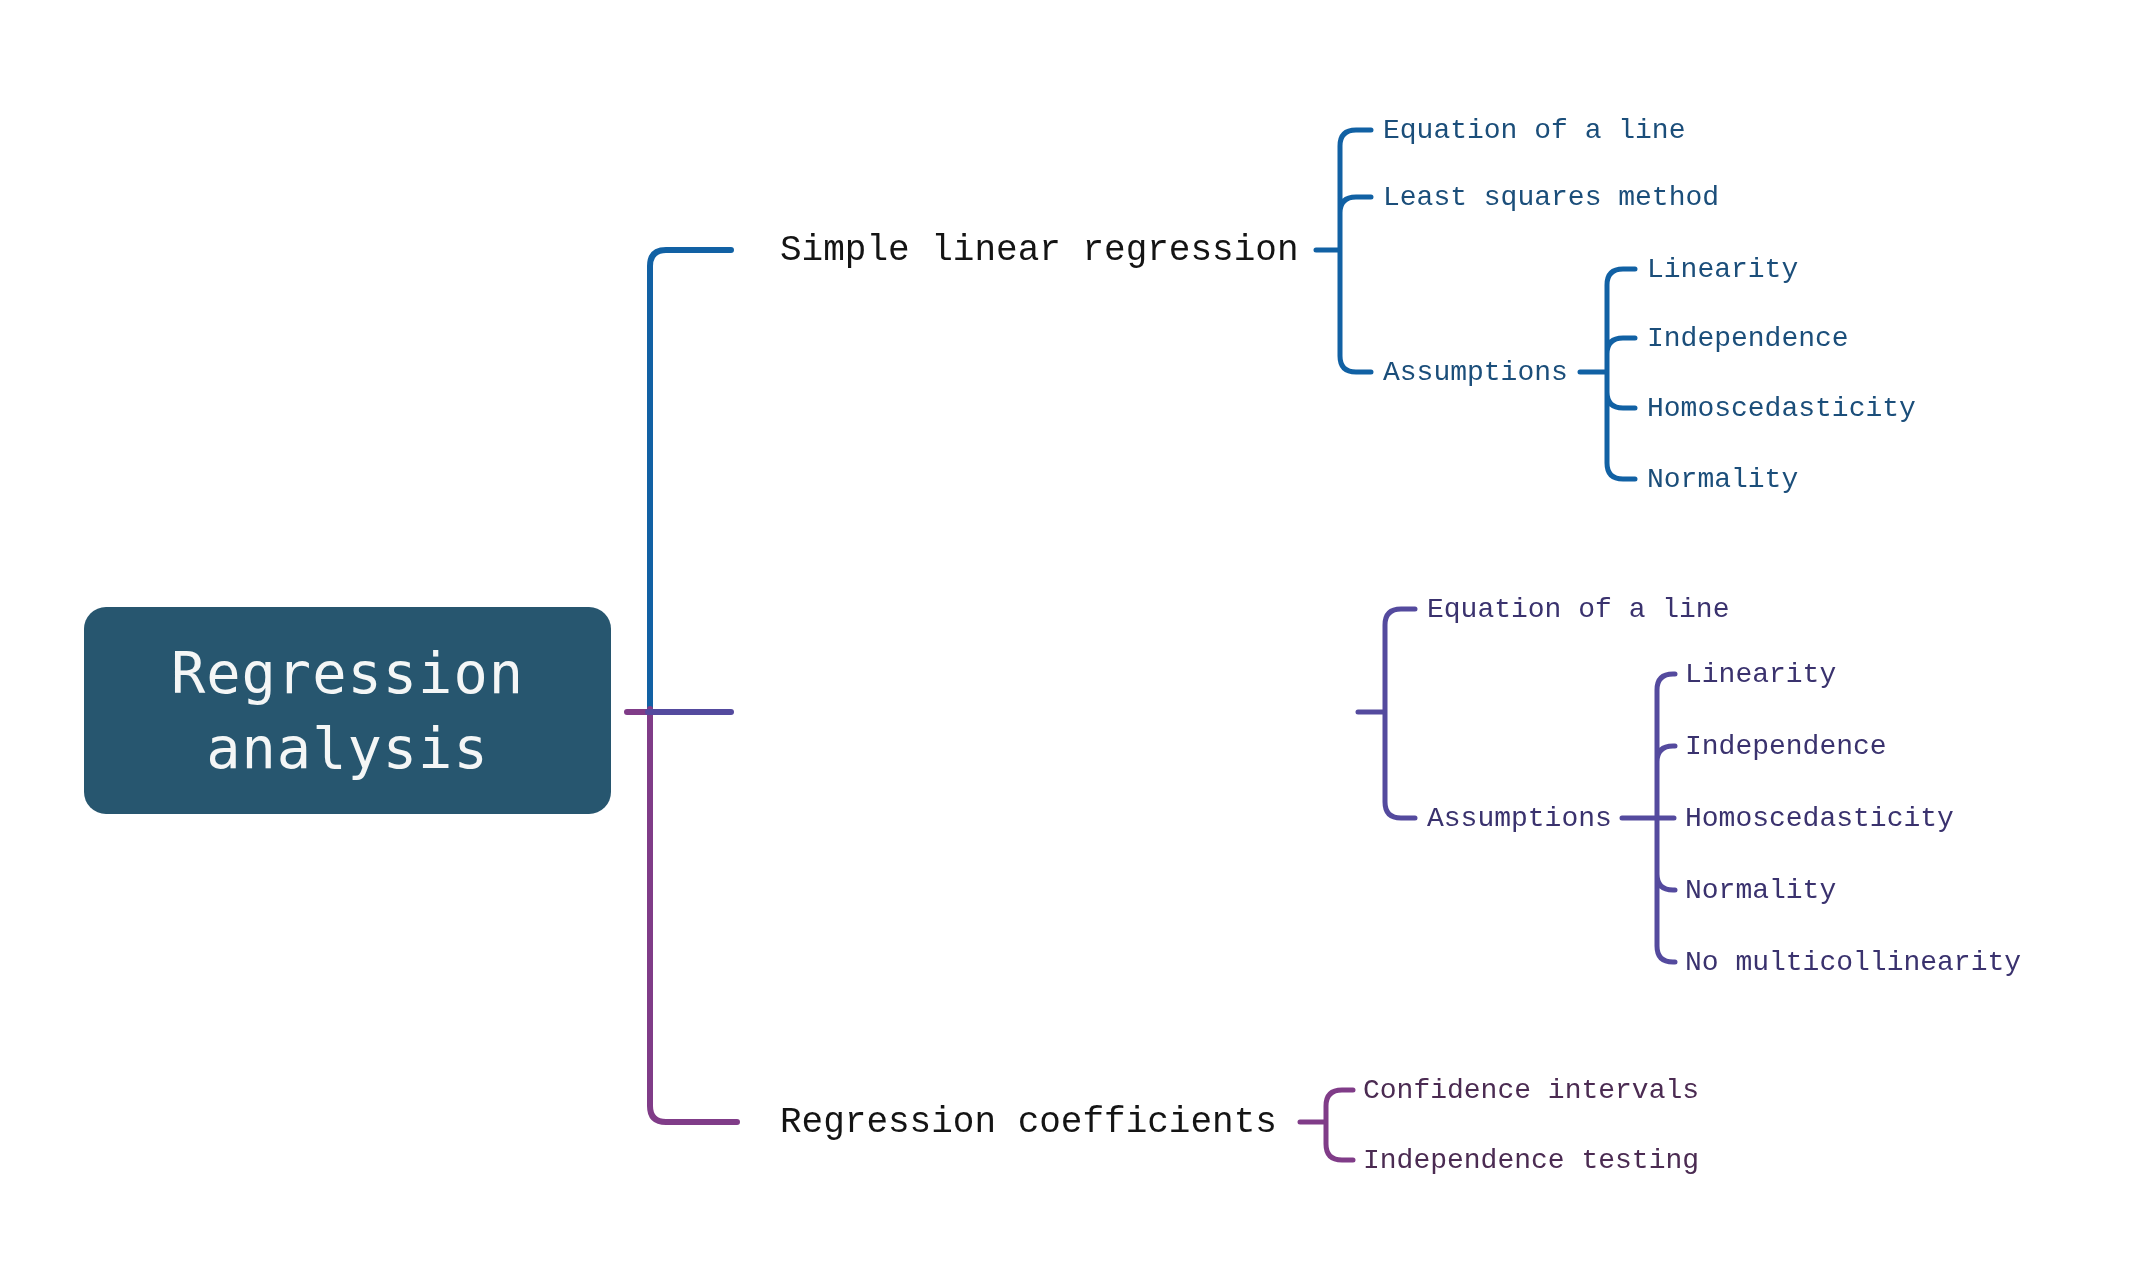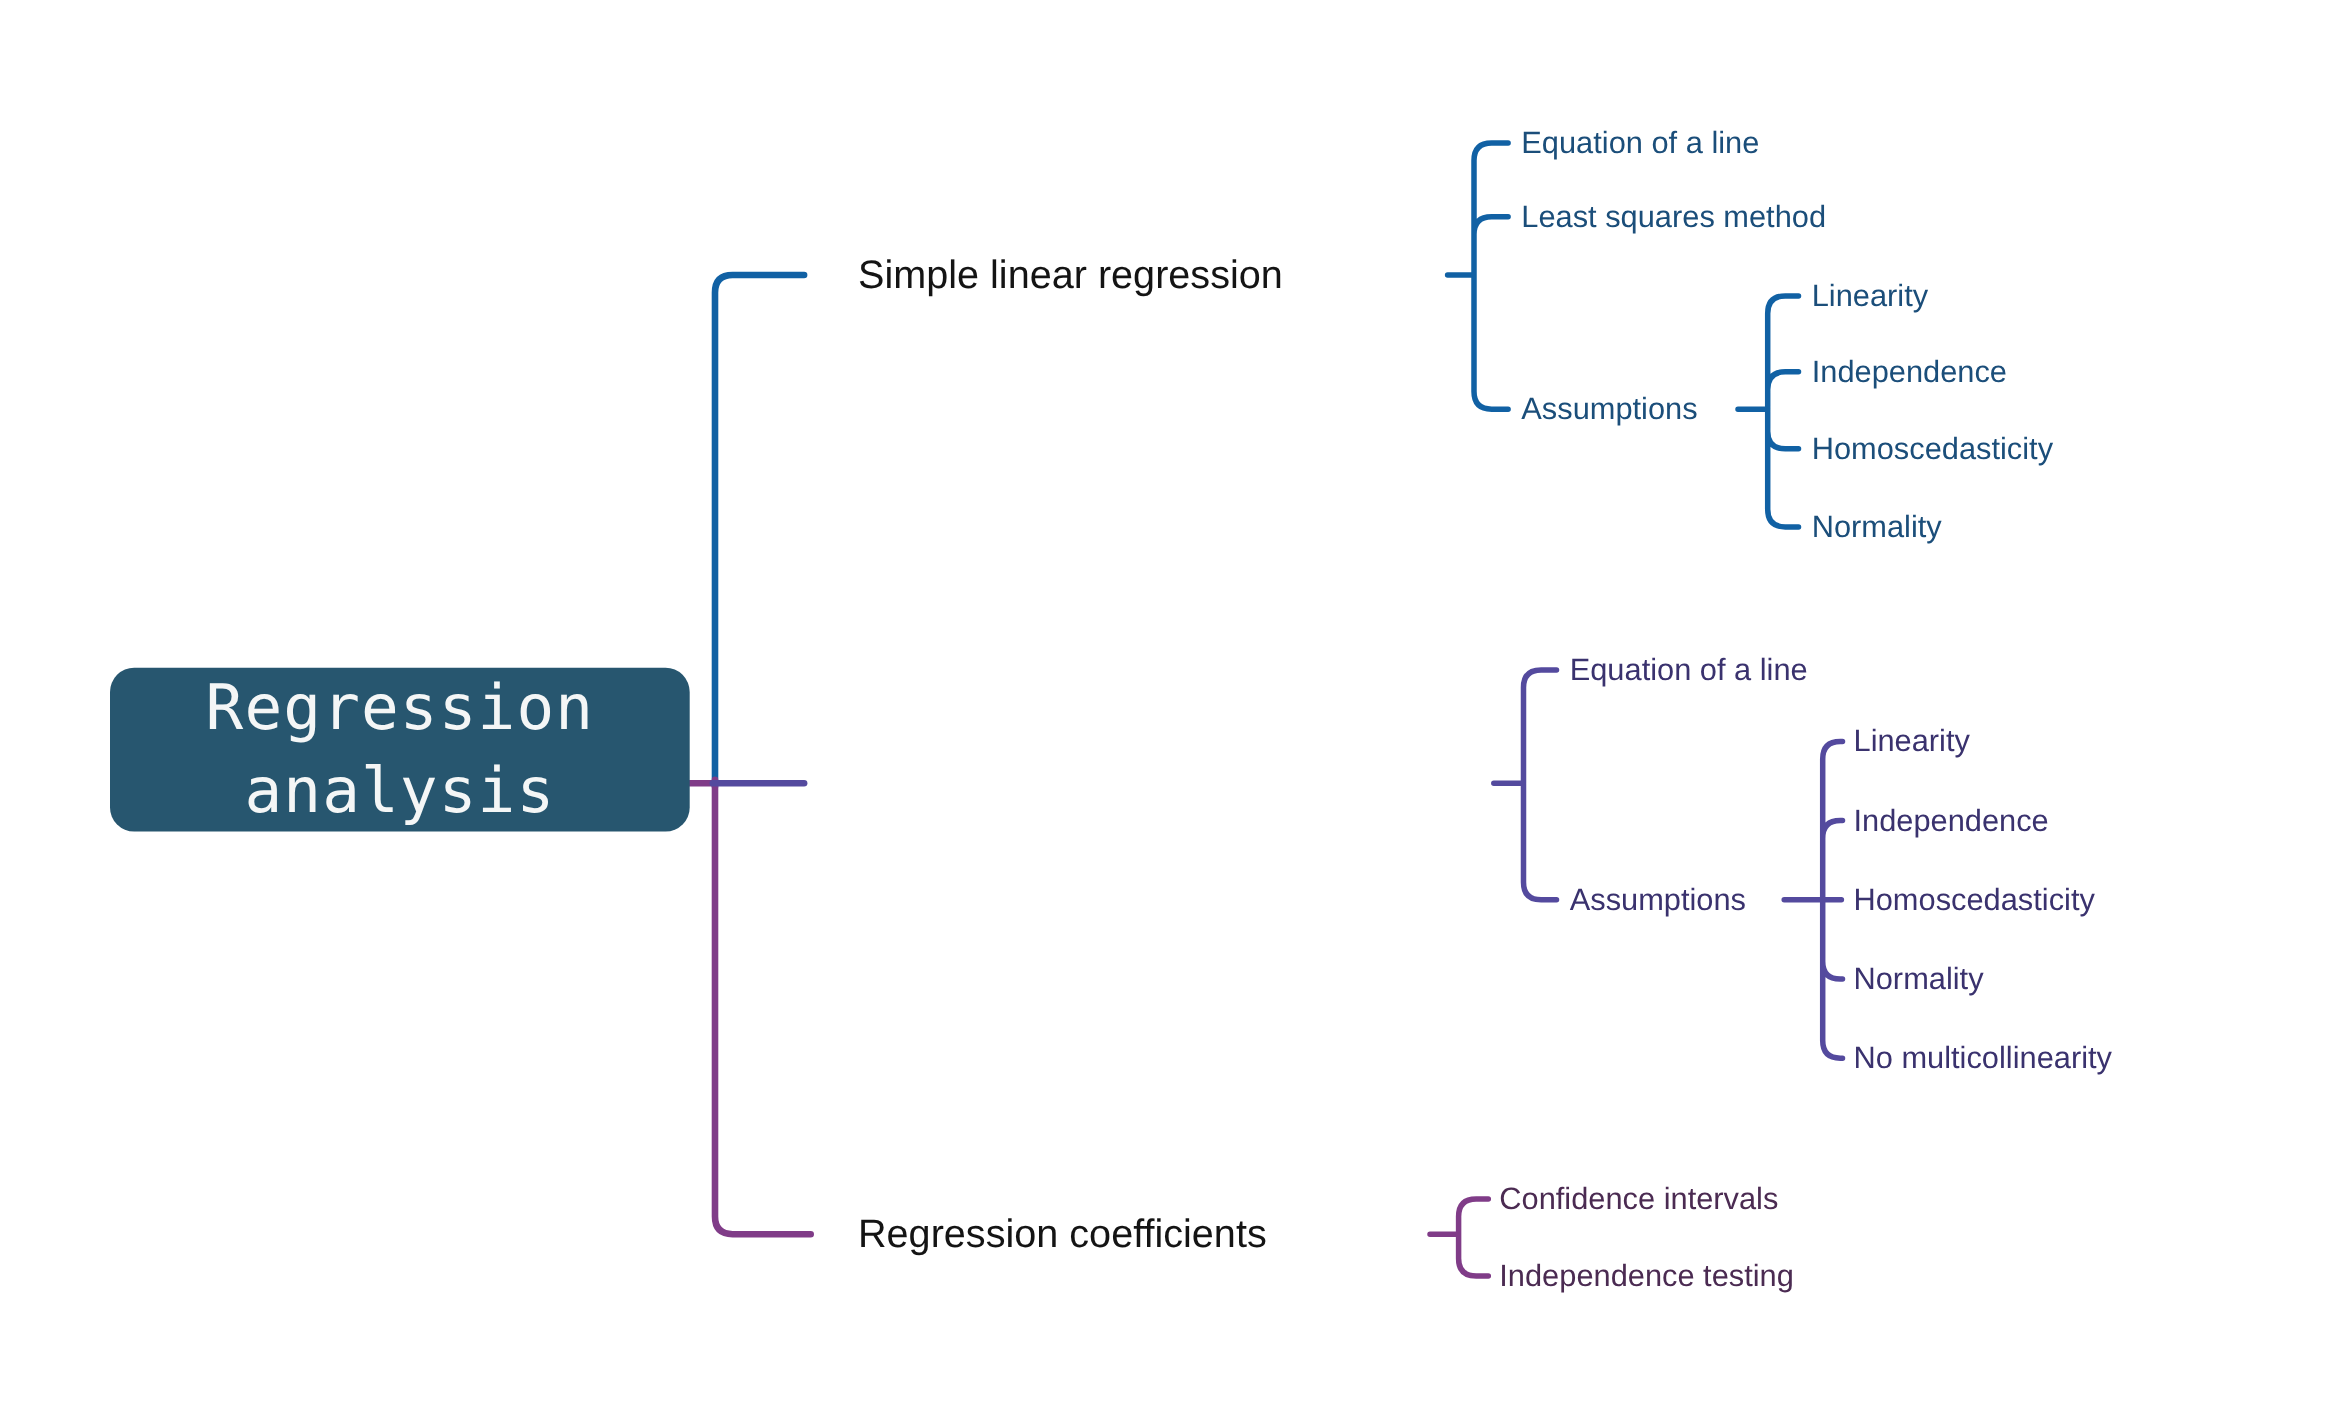--- a/index.html
+++ b/index.html
@@ -9,30 +9,30 @@
     height: 1284px;
     background: #ffffff;
     overflow: hidden;
     font-family: "DejaVu Sans Mono", "Liberation Mono", monospace;
   }
   #connectors { position: absolute; left: 0; top: 0; }
   .label {
     position: absolute;
     transform: translateY(-50%);
     white-space: nowrap;
-    font-family: Liberation Sans, sans-serif;
+    font-family: Liberation Mono, monospace;
   }
   .parent-label { font-size: 36px; color: #141414; letter-spacing: 0px; margin-left: 16px; }
   .child-b1 { font-size: 28px; color: #1B4E7A; }
   .child-b2 { font-size: 28px; color: #3A326E; }
   .child-b3 { font-size: 28px; color: #4B2B52; }
   .root-box {
     position: absolute;
-    left: 100px; top: 607px;
-    width: 527px; height: 149px;
+    left: 84px; top: 607px;
+    width: 527px; height: 207px;
     background: #27566F;
     border-radius: 22px;
     display: flex; align-items: center; justify-content: center;
   }
   .root-box .root-text {
     width: 430px;
     text-align: center;
     font-size: 57px;
     line-height: 75px;
     color: #F4F6F6;

